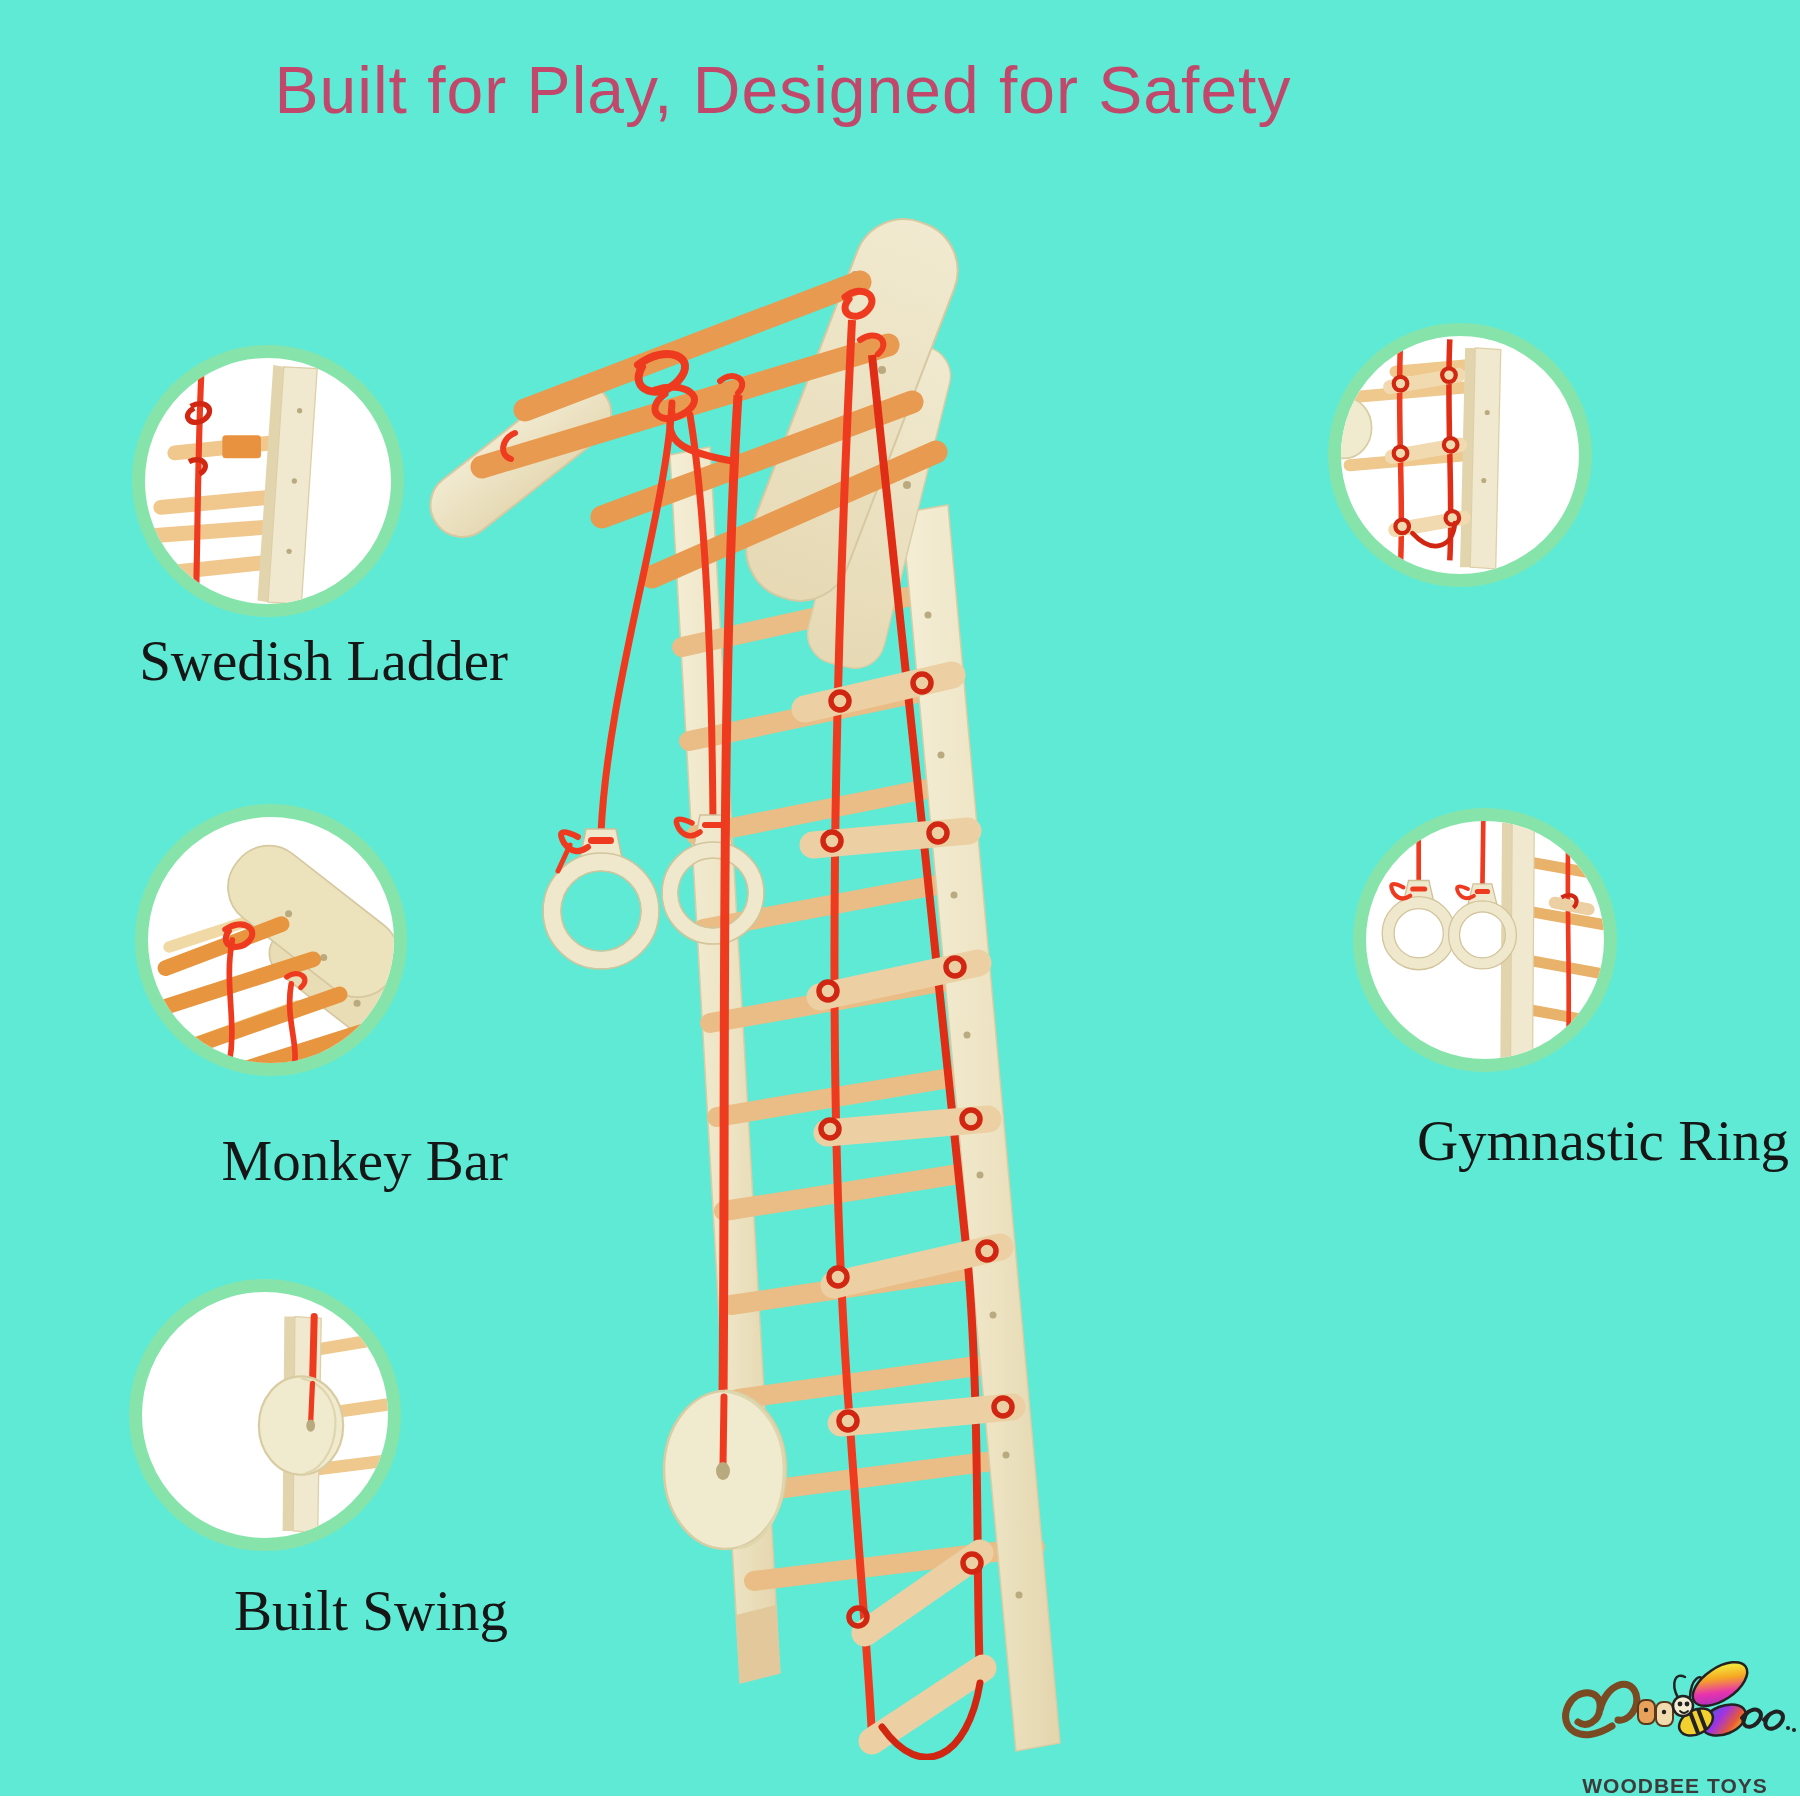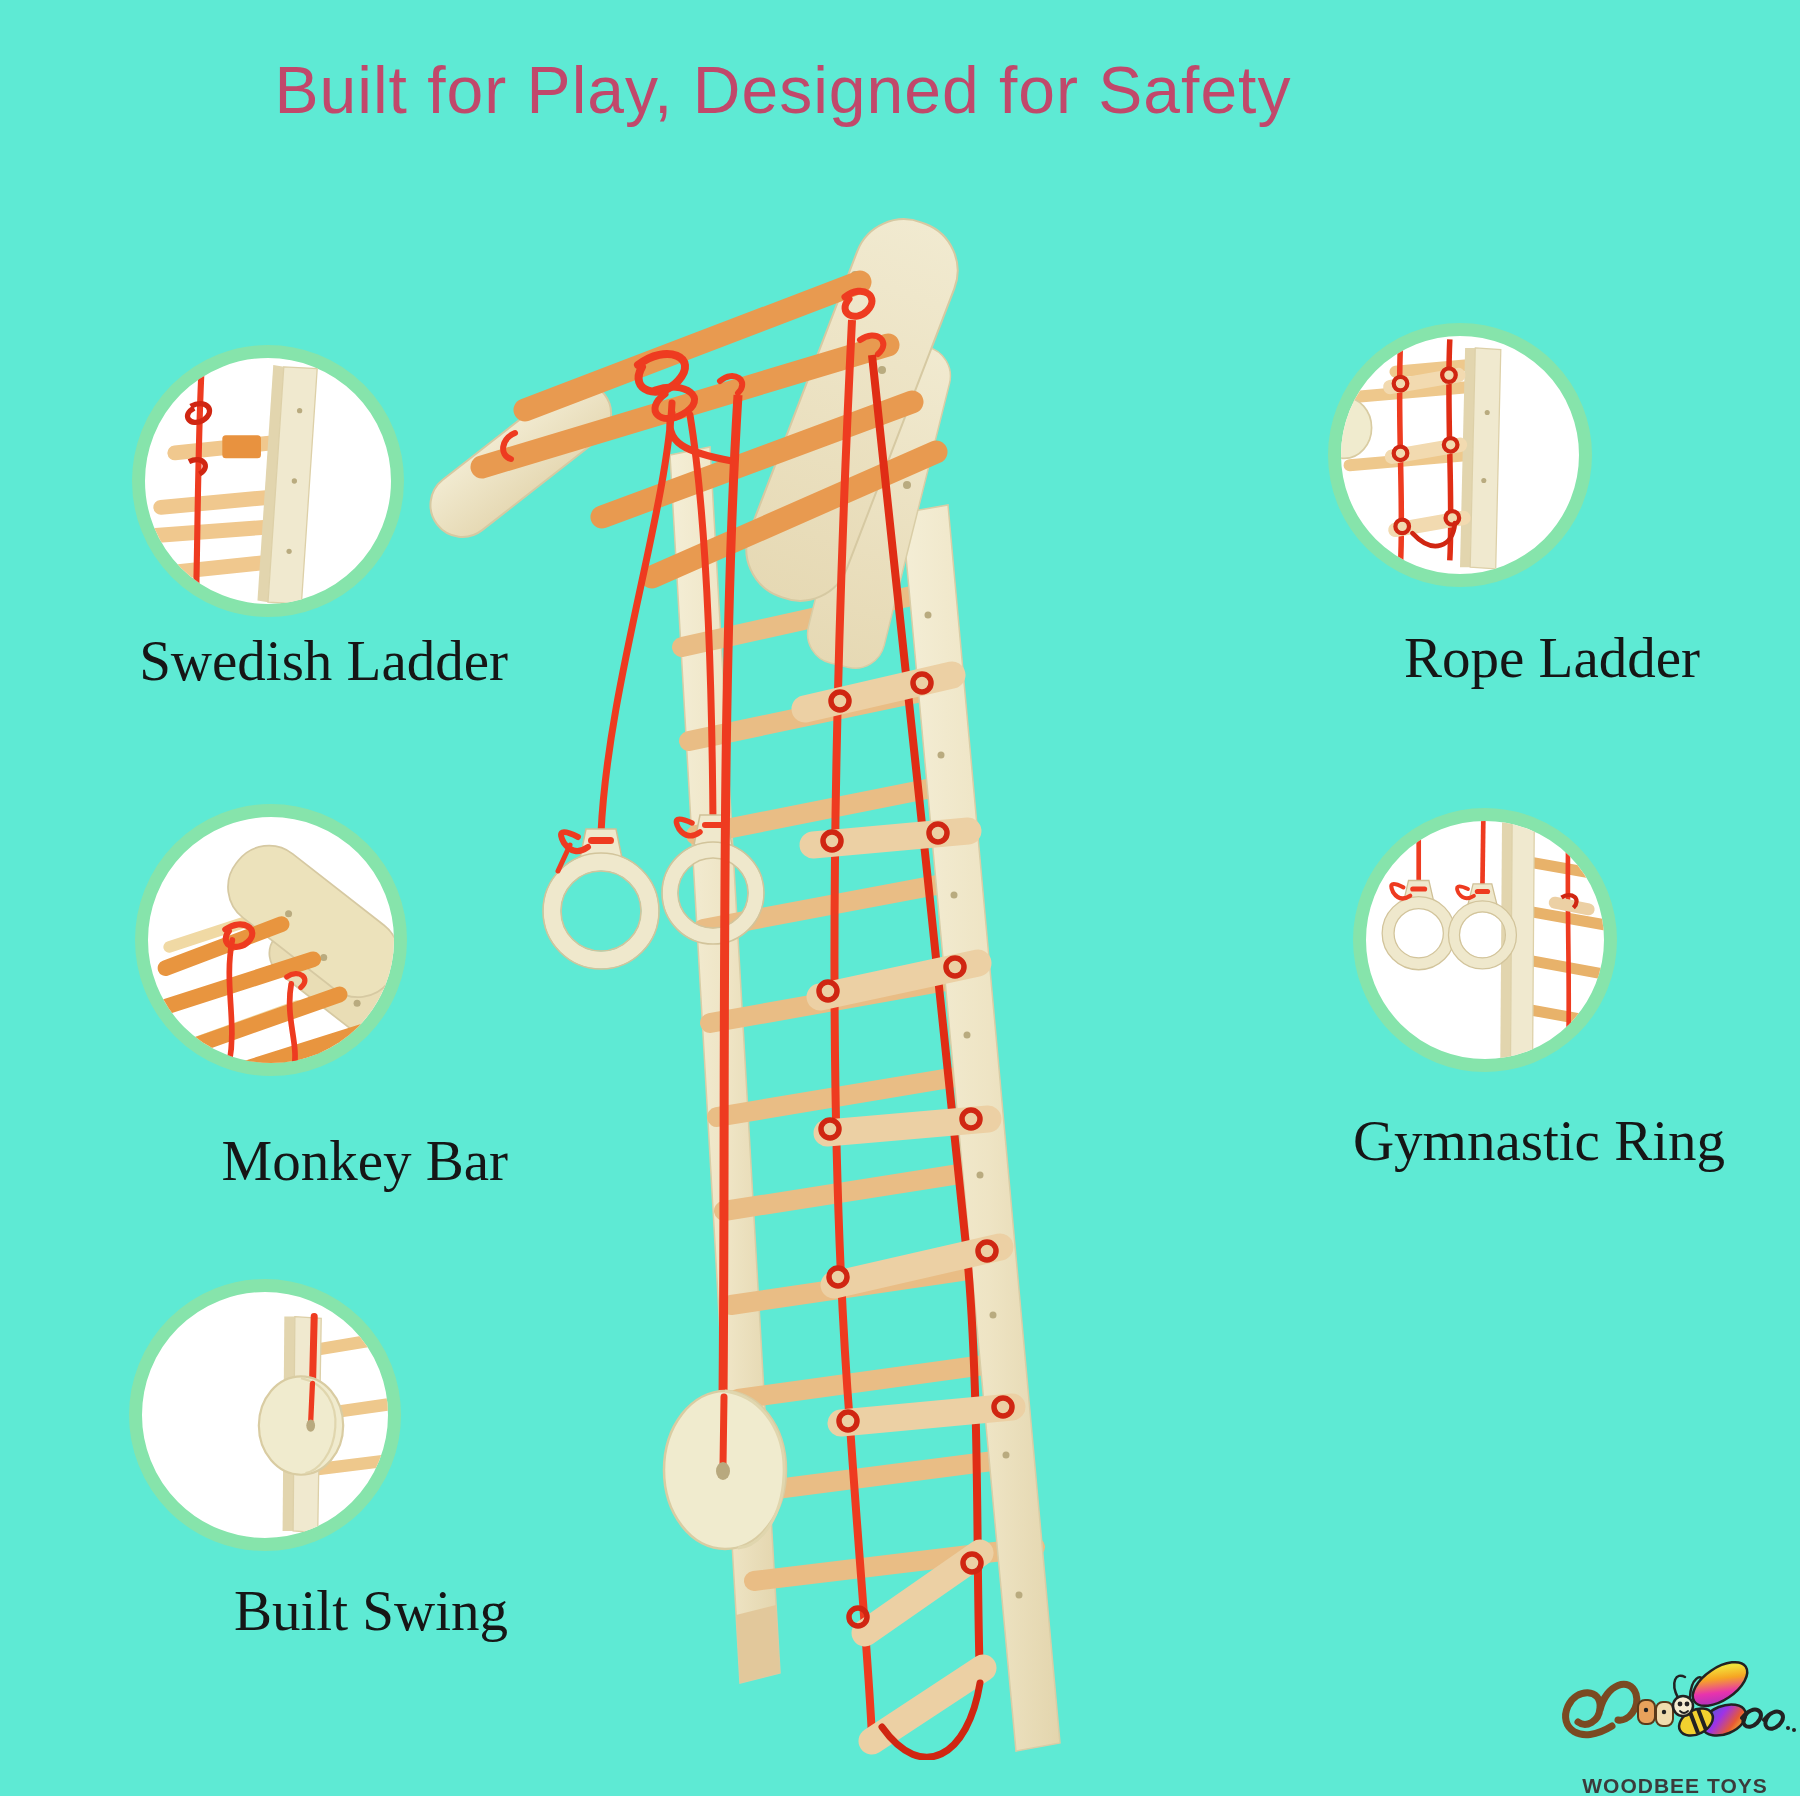--- a/index.html
+++ b/index.html
@@ -246,21 +246,20 @@
         <circle cx="70" cy="56" r="8"></circle>
           <circle cx="127" cy="46" r="8"></circle>
         <circle cx="70" cy="138" r="8"></circle>
           <circle cx="129" cy="128" r="8"></circle>
         <circle cx="72" cy="224" r="8"></circle>
           <circle cx="131" cy="214" r="8"></circle>
       </g>
       <path d="M84,232 C108,258 132,248 134,220" fill="none" stroke="#d02612" stroke-width="5.5" stroke-linecap="round"></path>
     </svg>
   </div>
-  <div class="callout-label" style="left:1220px;top:625px;">Rope Ladder</div>
 
   <div class="callout-circle" style="left:1353px;top:808px;width:264px;height:264px;">
     <svg viewBox="0 0 280 280">
       <g stroke="#e8b26a" stroke-width="13" stroke-linecap="round">
         <line x1="190" y1="48" x2="280" y2="64"></line>
         <line x1="190" y1="106" x2="280" y2="122"></line>
         <line x1="192" y1="164" x2="280" y2="180"></line>
         <line x1="192" y1="222" x2="280" y2="238"></line>
       </g>
       <polygon points="160,0 172,0 170,280 158,280" fill="#e2d5ae"></polygon>
@@ -277,21 +276,21 @@
       <path d="M44,78 q-20,-10 -12,6 q8,12 20,4" fill="none" stroke="#ee3b20" stroke-width="5" stroke-linecap="round"></path>
       <path d="M138,0 L137,76" stroke="#ee3b20" stroke-width="5.5"></path>
       <polygon points="126,74 148,74 154,98 120,98" fill="#efe8cc" stroke="#cfc096" stroke-width="1.5"></polygon>
       <rect x="128" y="80" width="18" height="6" rx="3" fill="#ee3b20"></rect>
       <circle cx="137" cy="134" r="33" fill="none" stroke="#efe8cc" stroke-width="13"></circle>
       <circle cx="137" cy="134" r="40" fill="none" stroke="#d2c49b" stroke-width="1.5"></circle>
       <circle cx="137" cy="134" r="27" fill="none" stroke="#d2c49b" stroke-width="1.5"></circle>
       <path d="M120,80 q-18,-8 -11,5 q7,10 18,3" fill="none" stroke="#ee3b20" stroke-width="4.5" stroke-linecap="round"></path>
     </svg>
   </div>
-  <div class="callout-label" style="left:1245px;top:1108px;">Gymnastic Ring</div>
+  <div class="callout-label" style="left:1309px;top:1108px;">Gymnastic Ring</div>
 
   <div class="logo">
     <svg width="250" height="120" viewBox="0 0 250 120">
       <defs>
         <linearGradient id="rainbow1" x1="0" y1="1" x2="1" y2="0">
           <stop offset="0" stop-color="#8b2fc9"></stop>
             <stop offset="0.35" stop-color="#e833ad"></stop>
           <stop offset="0.6" stop-color="#f6a623"></stop>
             <stop offset="0.8" stop-color="#f3e23a"></stop>
           <stop offset="1" stop-color="#7dc832"></stop>

